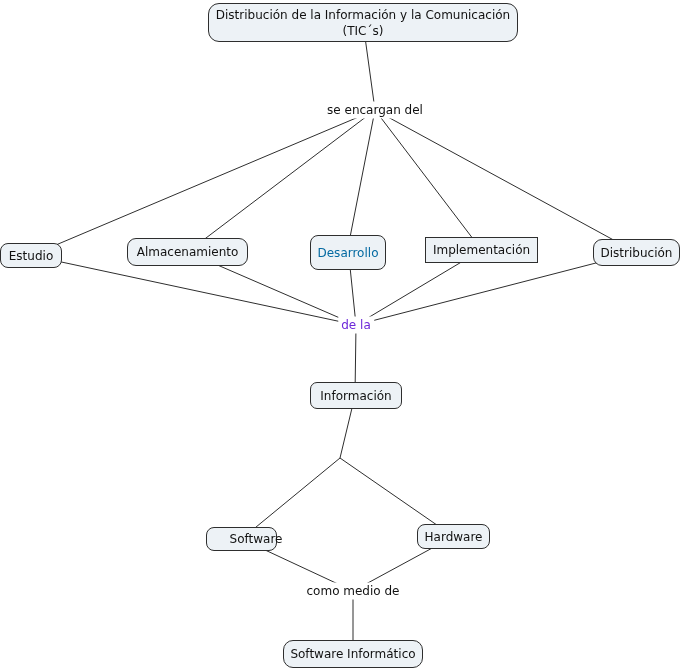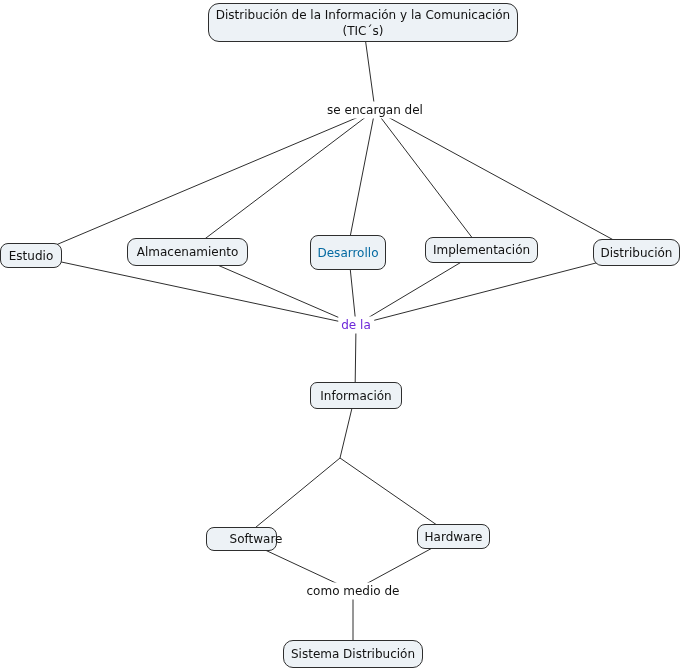--- a/index.html
+++ b/index.html
@@ -66,19 +66,19 @@
       <line x1="353" y1="591" x2="353" y2="654" stroke="#2e2e2e" stroke-width="1"></line>
     </svg>
 <div class="phrase" style="left: 375px; top: 110px; color: rgb(17, 17, 17); background: rgb(255, 255, 255);">se encargan del</div>
     <div class="phrase" style="left: 356px; top: 325px; color: #6d28d9; background: rgb(255, 255, 255);">de la</div>
     <div class="phrase" style="left: 353px; top: 591px; color: rgb(17, 17, 17); background: rgb(255, 255, 255);">como medio de</div>
     <div class="concept" style="left: 208px; top: 3px; width: 310px; height: 39px; border-radius: 11px; background: rgb(237, 242, 246); border: 1px solid rgb(46, 46, 46); color: rgb(17, 17, 17);">Distribución de la Información y la Comunicación
 (TIC´s)</div>
     <div class="concept" style="left: 0px; top: 243px; width: 62px; height: 25px; border-radius: 8px; background: rgb(237, 242, 246); border: 1px solid rgb(46, 46, 46); color: rgb(17, 17, 17);">Estudio</div>
     <div class="concept" style="left: 127px; top: 238px; width: 121px; height: 28px; border-radius: 9px; background: rgb(237, 242, 246); border: 1px solid rgb(46, 46, 46); color: rgb(17, 17, 17);">Almacenamiento</div>
     <div class="concept" style="left: 310px; top: 235px; width: 76px; height: 35px; border-radius: 8px; background: rgb(237, 242, 246); border: 1px solid rgb(46, 46, 46); color: #0369a1;">Desarrollo</div>
-    <div class="concept" style="left: 425px; top: 237px; width: 113px; height: 26px; border-radius: 8px; background: rgb(237, 242, 246); border: 1px solid rgb(46, 46, 46); color: rgb(17, 17, 17);">Implementación</div>
+    <div class="concept" style="left: 425px; top: 237px; width: 113px; height: 26px; border-radius: 0; background: rgb(237, 242, 246); border: 1px solid rgb(46, 46, 46); color: rgb(17, 17, 17);">Implementación</div>
     <div class="concept" style="left: 593px; top: 239px; width: 87px; height: 27px; border-radius: 9px; background: rgb(237, 242, 246); border: 1px solid rgb(46, 46, 46); color: rgb(17, 17, 17);">Distribución</div>
     <div class="concept" style="left: 310px; top: 382px; width: 92px; height: 27px; border-radius: 7px; background: rgb(237, 242, 246); border: 1px solid rgb(46, 46, 46); color: rgb(17, 17, 17);">Información</div>
     <div class="concept" style="left: 206px; top: 527px; width: 71px; height: 24px; border-radius: 8px; background: rgb(237, 242, 246); border: 1px solid rgb(46, 46, 46); color: rgb(17, 17, 17); padding-left: 29px;">Software</div>
     <div class="concept" style="left: 417px; top: 524px; width: 73px; height: 25px; border-radius: 8px; background: rgb(237, 242, 246); border: 1px solid rgb(46, 46, 46); color: rgb(17, 17, 17);">Hardware</div>
-    <div class="concept" style="left: 283px; top: 640px; width: 140px; height: 28px; border-radius: 10px; background: rgb(237, 242, 246); border: 1px solid rgb(46, 46, 46); color: rgb(17, 17, 17);">Sistema Distribución</div>
+    <div class="concept" style="left: 283px; top: 640px; width: 140px; height: 28px; border-radius: 10px; background: rgb(237, 242, 246); border: 1px solid rgb(46, 46, 46); color: rgb(17, 17, 17);">Software Informático</div>
   </div>
 
 </body></html>

